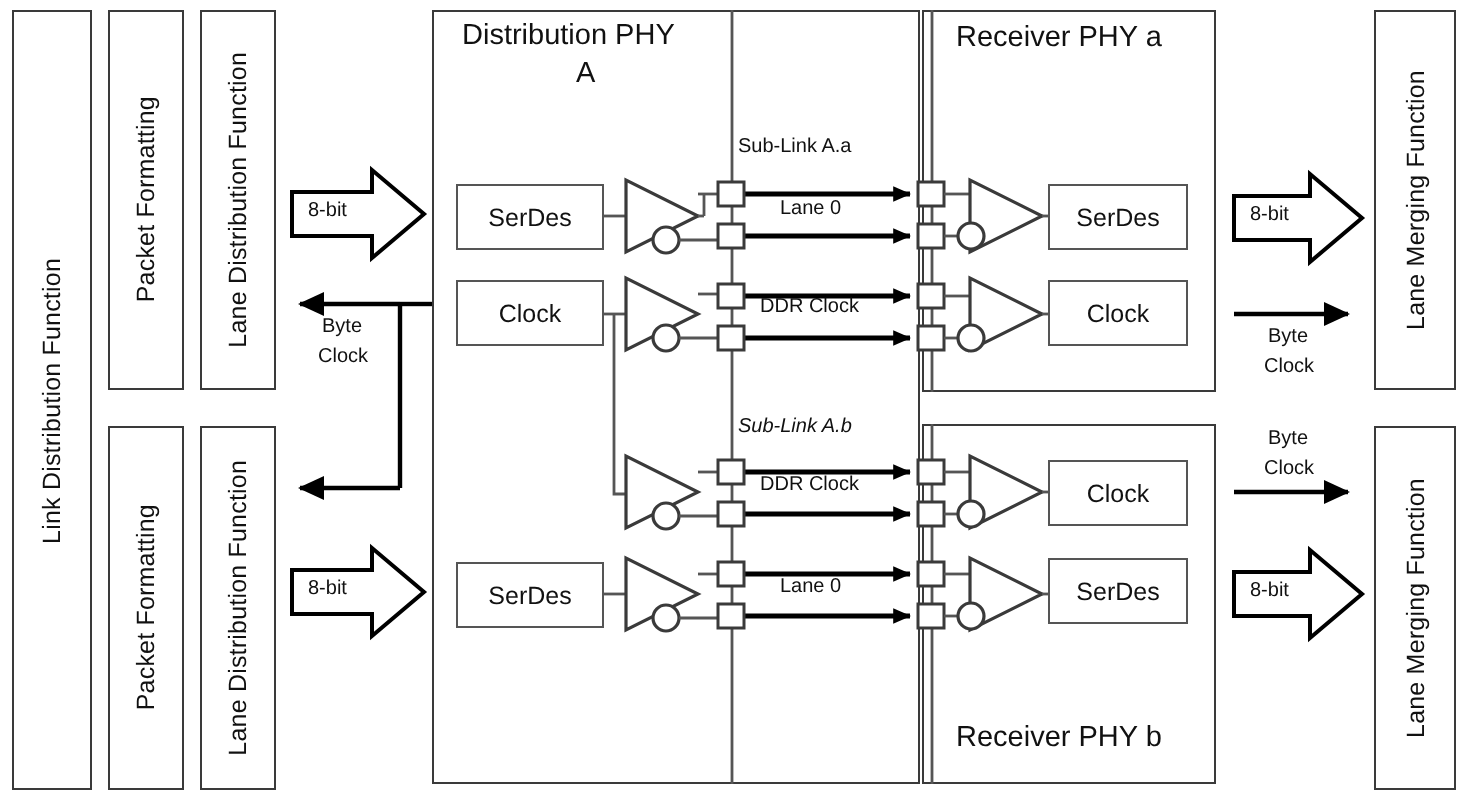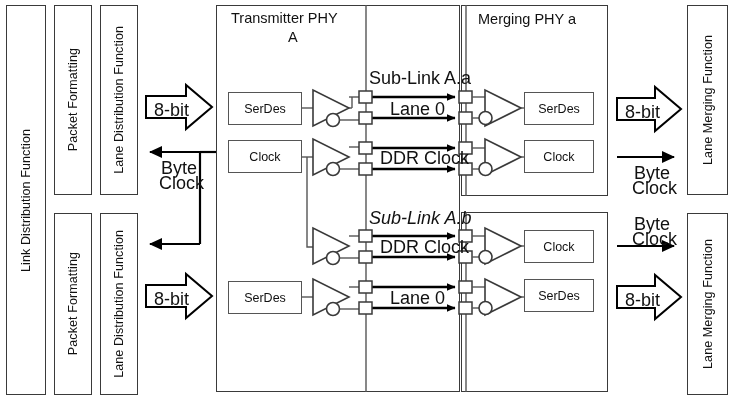--- a/index.html
+++ b/index.html
@@ -3,21 +3,21 @@
 <meta charset="utf-8">
 <style>
   html,body{margin:0;padding:0;background:#ffffff;}
   #root{position:relative;width:738px;height:402px;background:#ffffff;
         font-family:"Liberation Sans","DejaVu Sans",sans-serif;overflow:hidden;}
   .box{position:absolute;box-sizing:border-box;border:1.5px solid #3a3a3a;background:#fff;}
   .vlabel{position:absolute;left:0;top:0;width:100%;height:100%;
           display:flex;align-items:center;justify-content:center;}
   .vlabel span{writing-mode:vertical-rl;transform:rotate(180deg);
                font-size:12.5px;color:#111;white-space:nowrap;letter-spacing:.1px;}
-  .hlabel{position:absolute;font-size:18px;color:#111;white-space:nowrap;}
+  .hlabel{position:absolute;font-size:10px;color:#111;white-space:nowrap;}
   .ctrbox{position:absolute;box-sizing:border-box;border:1.5px solid #555;background:#fff;
           display:flex;align-items:center;justify-content:center;font-size:12.5px;color:#111;}
   .phy{position:absolute;box-sizing:border-box;border:1.5px solid #3a3a3a;background:#fff;}
   .phytitle{position:absolute;font-size:14.5px;color:#111;white-space:nowrap;}
   svg.ov{position:absolute;left:0;top:0;width:738px;height:402px;overflow:visible;}
   .wire{stroke:#555;stroke-width:1.4px;fill:none;}
   .sig{stroke:#000;stroke-width:2.6px;fill:none;}
   .thin{stroke:#000;stroke-width:2.2px;fill:none;}
   .tri{fill:#fff;stroke:#3a3a3a;stroke-width:1.6px;}
   .bub{fill:#fff;stroke:#3a3a3a;stroke-width:1.6px;}
@@ -53,33 +53,34 @@
       </div>
   </div>
 
   <div class="box" style="left:100px;top:213px;width:38px;height:182px;">
     <div class="vlabel">
         <span>Lane Distribution Function</span>
       </div>
   </div>
 
   <div class="phy" style="left:216px;top:5px;width:244px;height:387px;"></div>
-  <div class="phytitle" style="left:231px;top:10px;">Transmitter PHY</div>
+  <div class="phytitle" style="left:231px;top:10px;">Distribution PHY</div>
   <div class="phytitle" style="left:288px;top:29px;">A</div>
 
   <div class="ctrbox" style="left:228px;top:92px;width:74px;height:33px;">SerDes</div>
   <div class="ctrbox" style="left:228px;top:140px;width:74px;height:33px;">Clock</div>
   <div class="ctrbox" style="left:228px;top:281px;width:74px;height:33px;">SerDes</div>
 
   <div class="phy" style="left:461px;top:5px;width:147px;height:191px;"></div>
-  <div class="phytitle" style="left:478px;top:11px;">Merging  PHY a</div>
+  <div class="phytitle" style="left:478px;top:11px;">Receiver  PHY a</div>
   <div class="ctrbox" style="left:524px;top:92px;width:70px;height:33px;">SerDes</div>
   <div class="ctrbox" style="left:524px;top:140px;width:70px;height:33px;">Clock</div>
 
   <div class="phy" style="left:461px;top:212px;width:147px;height:180px;"></div>
+  <div class="phytitle" style="left:478px;top:361px;">Receiver  PHY b</div>
   <div class="ctrbox" style="left:524px;top:230px;width:70px;height:33px;">Clock</div>
   <div class="ctrbox" style="left:524px;top:279px;width:70px;height:33px;">SerDes</div>
 
   <div class="box" style="left:687px;top:5px;width:41px;height:190px;">
     <div class="vlabel">
         <span>Lane Merging Function</span>
       </div>
   </div>
   <div class="box" style="left:687px;top:213px;width:41px;height:182px;">
     <div class="vlabel">

